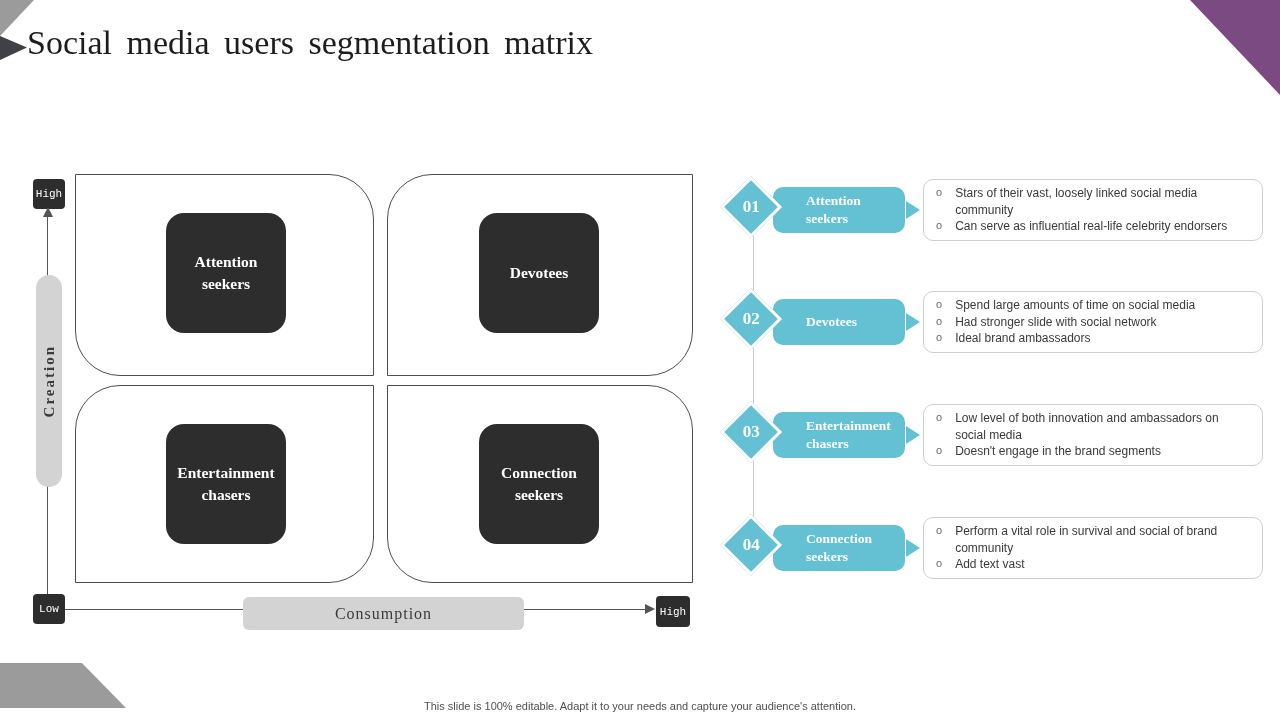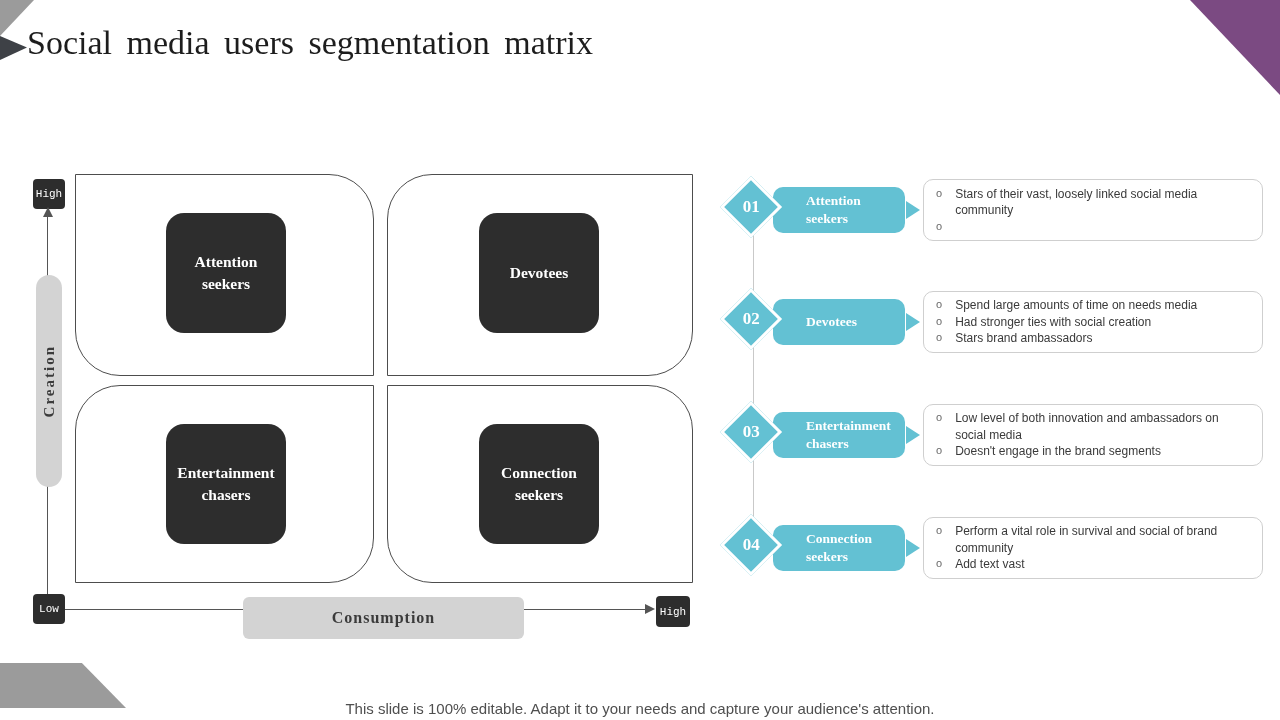--- a/index.html
+++ b/index.html
@@ -19,21 +19,21 @@
   .title {
     position:absolute; left:27px; top:24px; font-family:"Liberation Serif", serif;
     font-size:34px; color:#1d1d1d; font-weight:400; word-spacing:6px; white-space:nowrap;
   }
   .subtitle {
     position:absolute; left:27px; top:78px; width:1230px;
     font-size:11.5px; color:#4c4c4c;
   }
   .footer {
     position:absolute; left:0; top:700px; width:100%;
-    text-align:center; font-size:15px; color:#4f4f4f;
+    text-align:center; font-size:11px; color:#4f4f4f;
   }
 
   
   .quad { position:absolute; background:#fff; border:1px solid #4d4d4d; }
   .q1 { left:75px;  top:174px; width:299px; height:202px; border-radius:0 45px 0 45px; }
   .q2 { left:387px; top:174px; width:306px; height:202px; border-radius:45px 0 45px 0; }
   .q3 { left:75px;  top:385px; width:299px; height:198px; border-radius:45px 0 45px 0; }
   .q4 { left:387px; top:385px; width:306px; height:198px; border-radius:0 45px 0 45px; }
   .tile {
     position:absolute; width:120px; height:120px; background:var(--dark);
@@ -61,23 +61,23 @@
   .creation-bar {
     position:absolute; left:36px; top:275px; width:26px; height:212px;
     background:var(--gray_bar); border-radius:13px; display:flex; align-items:center; justify-content:center;
   }
   .creation-bar span {
     writing-mode:vertical-rl; transform:rotate(180deg);
     font-family:"Liberation Serif", serif; font-weight:bold; font-size:15px;
     color:#3b3b3b; letter-spacing:2px;
   }
   .consumption-bar {
-    position:absolute; left:243px; top:597px; width:281px; height:42px;
+    position:absolute; left:243px; top:597px; width:281px; height:33px;
     background:var(--gray_bar); border-radius:6px; display:flex; align-items:center; justify-content:center;
-    font-family:"Liberation Serif", serif; font-weight:bold; font-size:16px; color:#3b3b3b; letter-spacing:1px;
+    font-family:"Liberation Serif", serif; font-weight:normal; font-size:16px; color:#3b3b3b; letter-spacing:1px;
   }
 
   
   .connector { position:absolute; left:753px; top:210px; width:1px; height:338px; background:#c9c9c9; }
   .seg { position:absolute; left:700px; width:580px; height:64px; }
   .seg-1 { top:178px; } .seg-2 { top:290px; } .seg-3 { top:403px; } .seg-4 { top:516px; }
   .seg .label {
     position:absolute; left:73px; top:9px; width:132px; height:46px;
     background:var(--teal); border-radius:10px; color:#fff;
     font-family:"Liberation Serif", serif; font-weight:bold; font-size:13.5px;
@@ -147,42 +147,43 @@
     <div class="diamond">
       <span>01</span>
     </div>
     <div class="card">
       <div class="point">
         <span class="o">o</span>
         <span>Stars of their vast, loosely linked social media community</span>
       </div>
       <div class="point">
         <span class="o">o</span>
+        <span>Can serve as influential real-life celebrity endorsers</span>
       </div>
     </div>
   </div>
 
   <div class="seg seg-2">
     <div class="label">Devotees</div>
     <div class="tip"></div>
     <div class="diamond">
       <span>02</span>
     </div>
     <div class="card">
       <div class="point">
         <span class="o">o</span>
-        <span>Spend large amounts of time on needs media</span>
-      </div>
-      <div class="point">
-        <span class="o">o</span>
-        <span>Had stronger ties with social creation</span>
-      </div>
-      <div class="point">
-        <span class="o">o</span>
-        <span>Stars brand ambassadors</span>
+        <span>Spend large amounts of time on social media</span>
+      </div>
+      <div class="point">
+        <span class="o">o</span>
+        <span>Had stronger slide with social network</span>
+      </div>
+      <div class="point">
+        <span class="o">o</span>
+        <span>Ideal brand ambassadors</span>
       </div>
     </div>
   </div>
 
   <div class="seg seg-3">
     <div class="label">Entertainment chasers</div>
     <div class="tip"></div>
     <div class="diamond">
       <span>03</span>
     </div>

